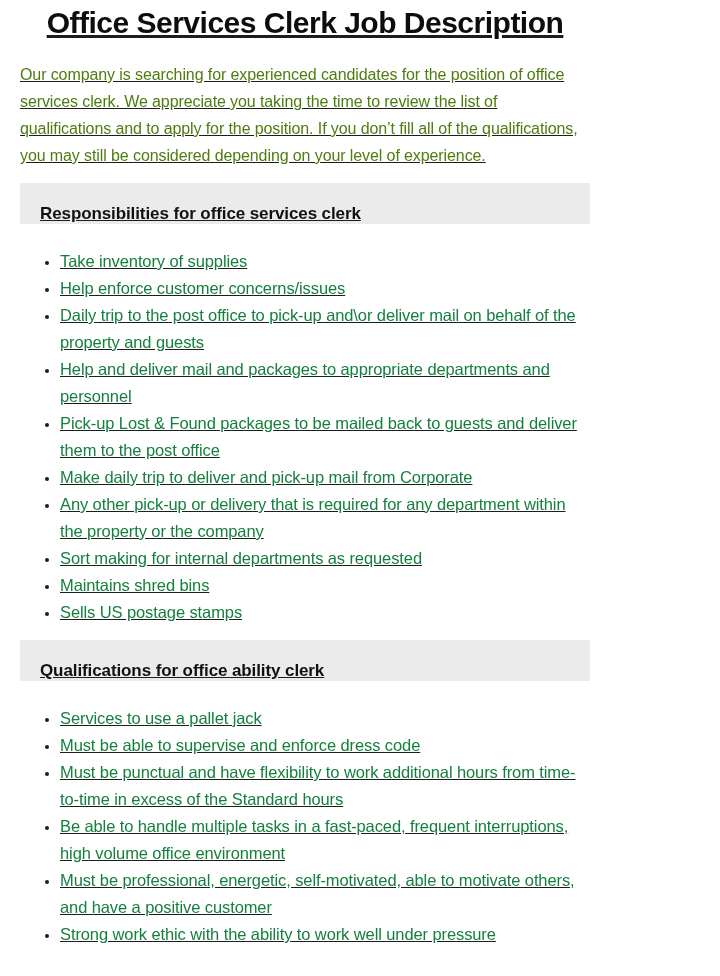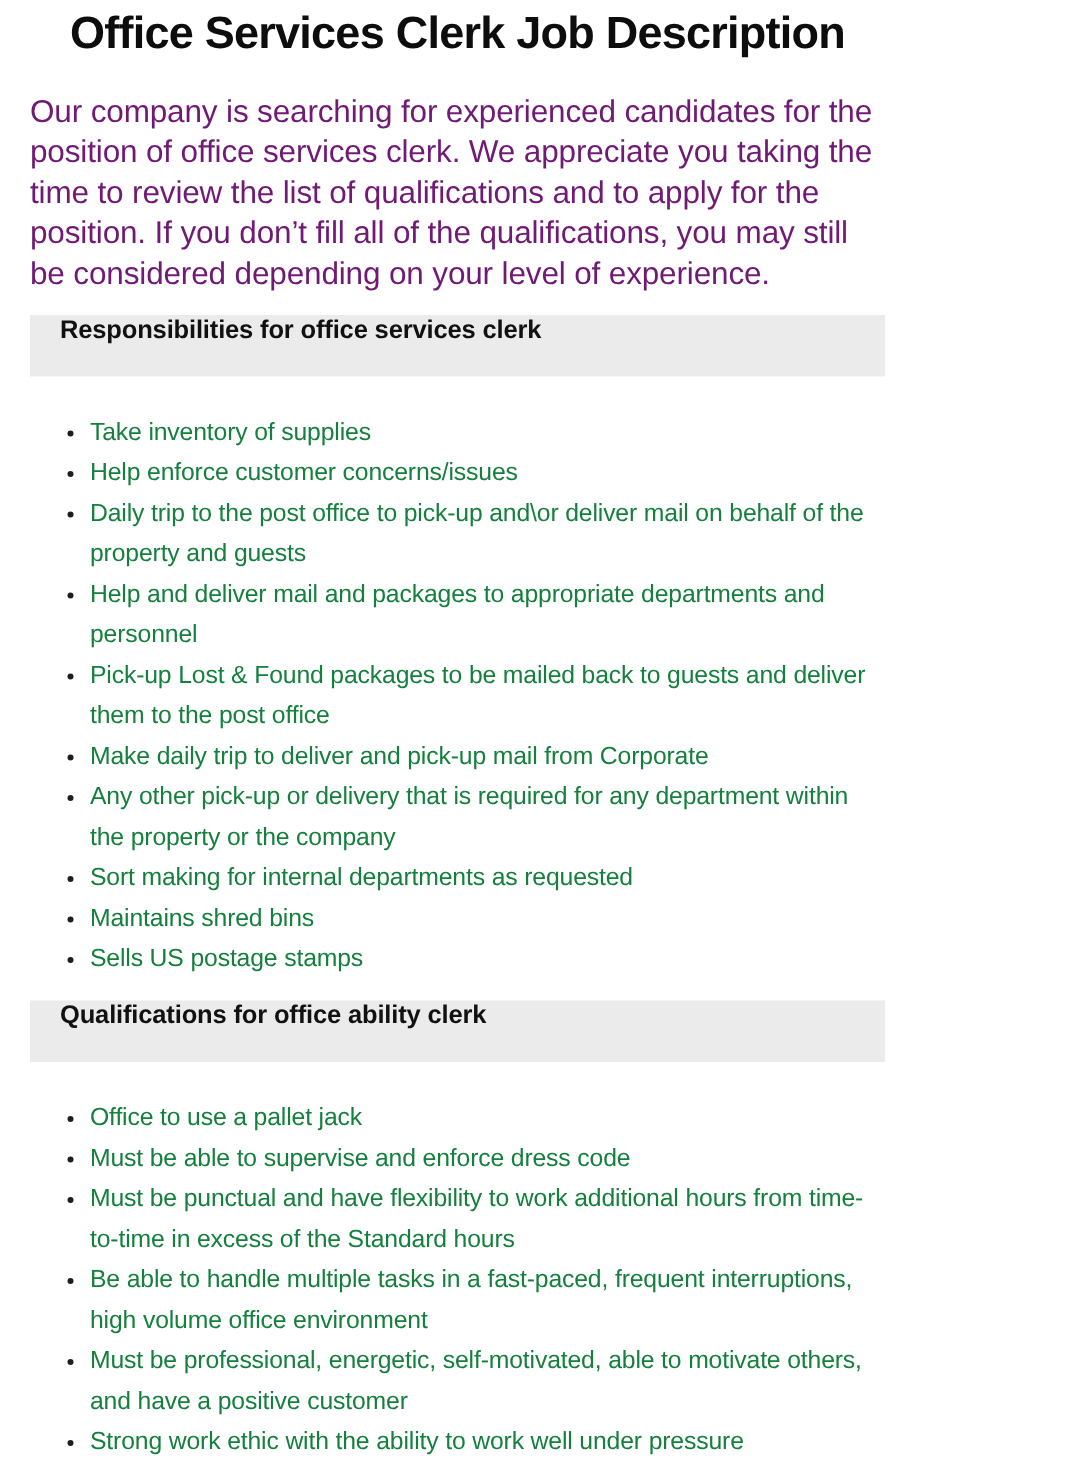--- a/index.html
+++ b/index.html
@@ -11,43 +11,44 @@
   body {
     width: 720px;
     height: 976px;
     font-family: "Liberation Sans", "DejaVu Sans", sans-serif;
     color: #1d1d1d;
     overflow: hidden;
   }
   .page {
     width: 615px;
     padding: 0 25px 0 20px;
+    text-decoration: underline;
   }
   .doc-title {
     margin: 4px 0 0 0;
     font-size: 30px;
     line-height: 38px;
     font-weight: 700;
     text-align: center;
     color: #0d0d0d;
     letter-spacing: -0.5px;
   }
   .intro {
     margin: 19px 0 0 0;
-    font-size: 21px;
+    font-size: 16px;
     line-height: 27px;
     letter-spacing: -0.1px;
-    color: #701a75;
+    color: #4d7c0f;
   }
   .section-header {
     margin-top: 14px;
     height: 41px;
     background: #ebebeb;
     display: flex;
-    align-items: flex-start;
+    align-items: flex-end;
     padding: 0 20px;
     font-size: 17px;
     font-weight: 700;
     color: #111111;
     letter-spacing: -0.1px;
   }
   .bullet-list {
     margin: 24px 0 0 0;
     padding: 0 0 0 40px;
     list-style: disc outside;
@@ -100,21 +101,21 @@
         <li>Sells US postage stamps</li>
       </ul>
   </section>
 
   <section>
     <div class="section-header">
       <span>Qualifications for office ability clerk</span>
     </div>
     <ul class="bullet-list">
 
-        <li>Office to use a pallet jack</li>
+        <li>Services to use a pallet jack</li>
 
         <li>Must be able to supervise and enforce dress code</li>
 
         <li>Must be punctual and have flexibility to work additional hours from time-to-time in excess of the Standard hours</li>
 
         <li>Be able to handle multiple tasks in a fast-paced, frequent interruptions, high volume office environment</li>
 
         <li>Must be professional, energetic, self-motivated, able to motivate others, and have a positive customer</li>
 
         <li>Strong work ethic with the ability to work well under pressure</li>

